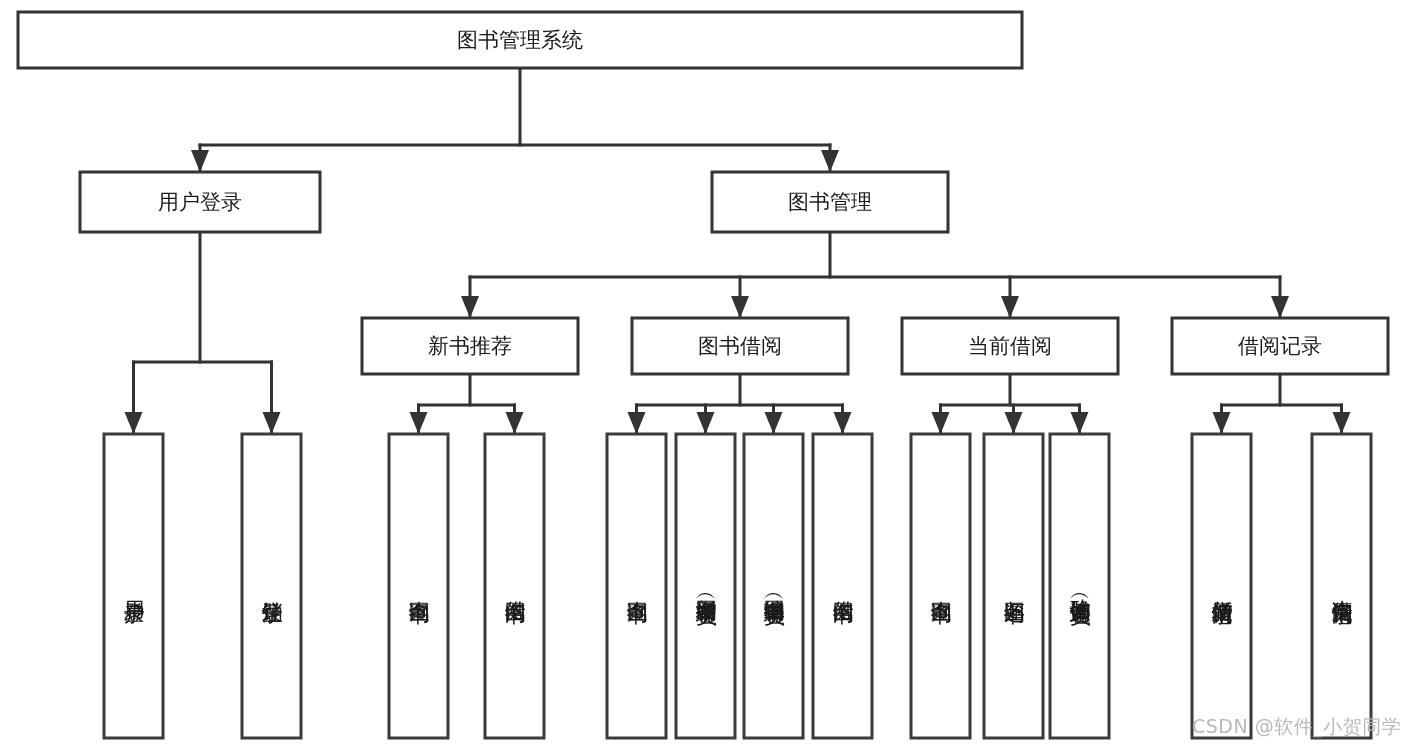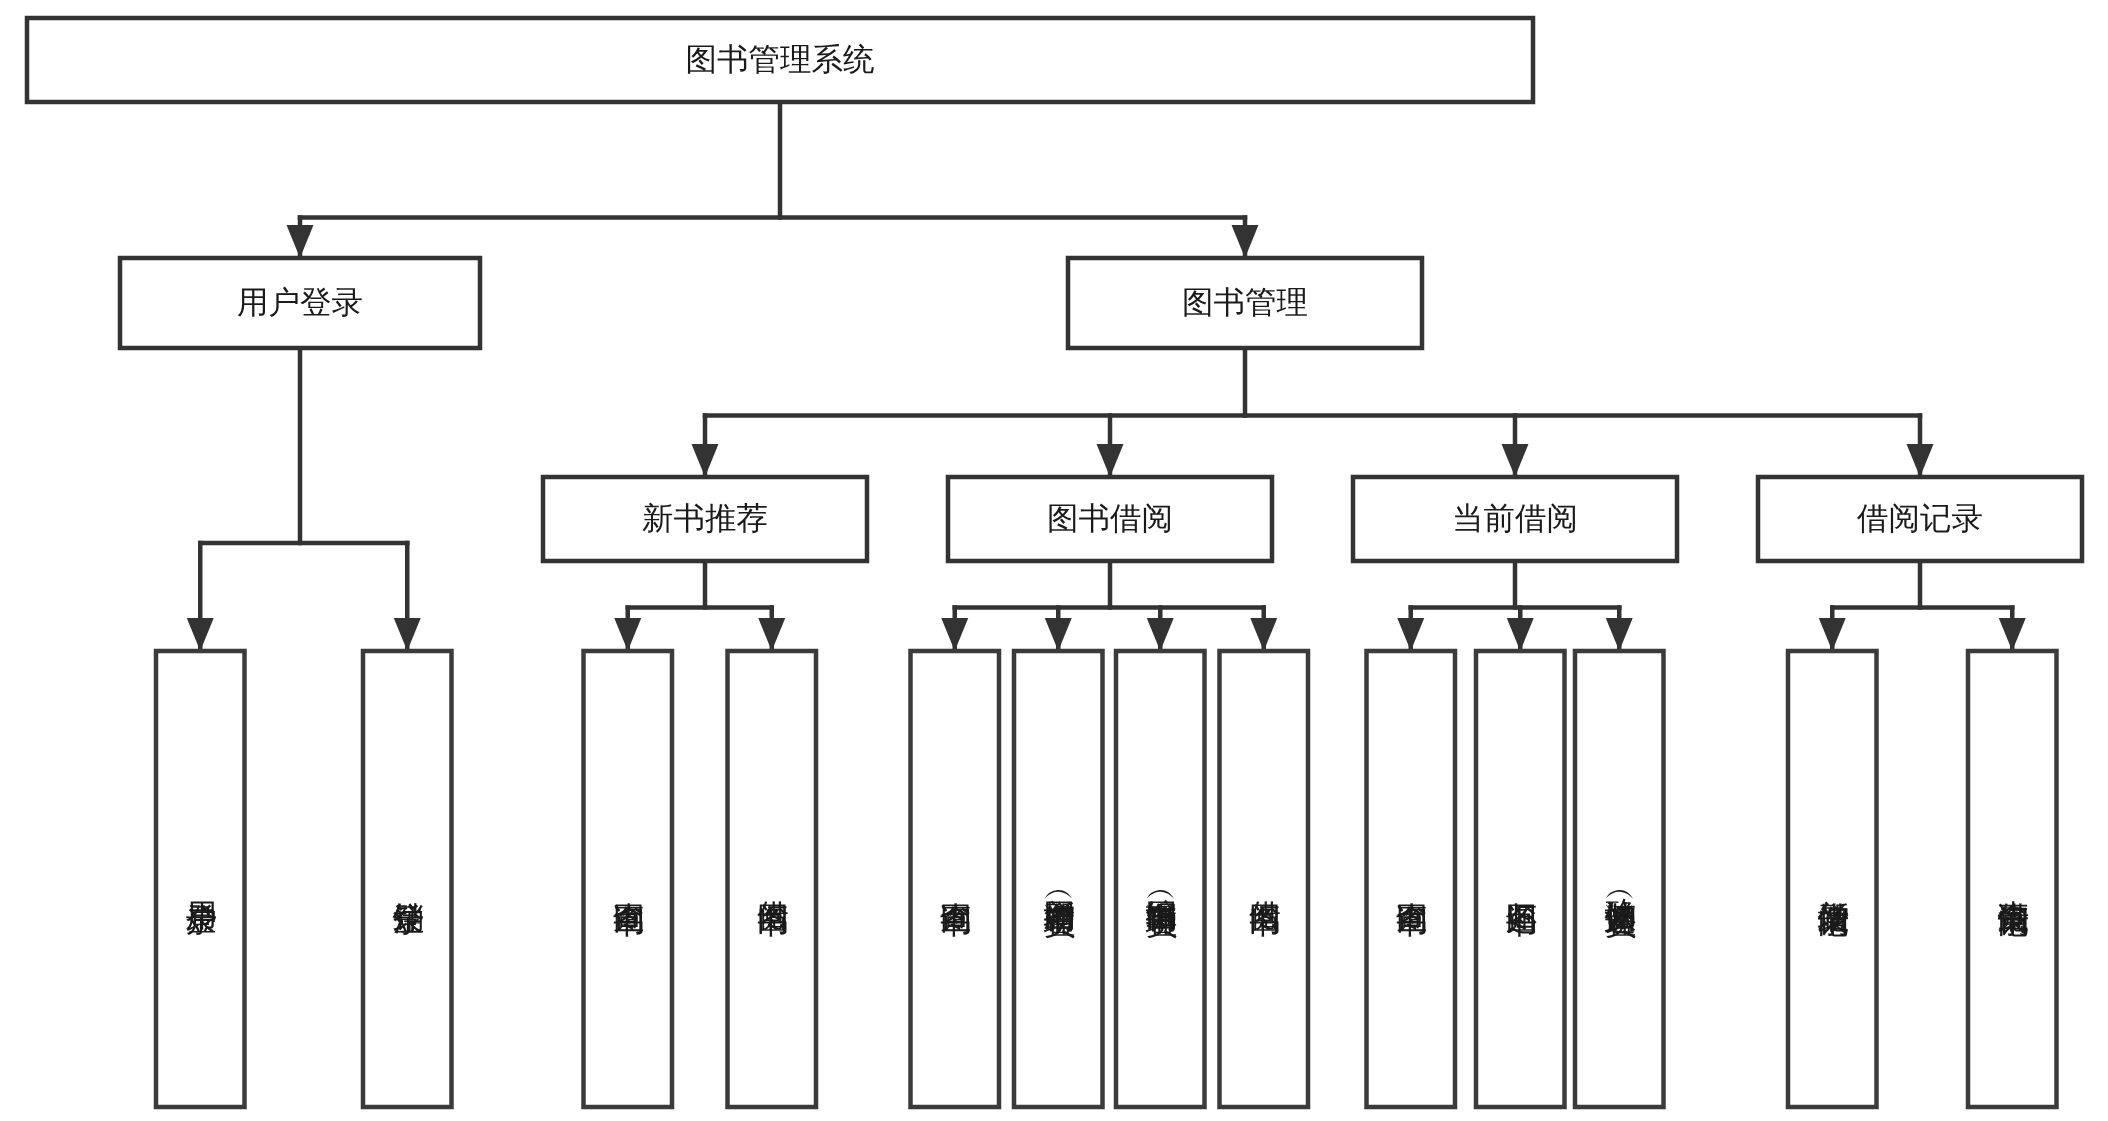--- a/index.html
+++ b/index.html
@@ -178,14 +178,15 @@
       <div class="label-v" style="left: 676px; top: 434px; width: 59px; height: 304px;">新增图书（管理员）</div>
       <div class="label-v" style="left: 744px; top: 434px; width: 59px; height: 304px;">编辑图书（管理员）</div>
       <div class="label-v" style="left: 813px; top: 434px; width: 59px; height: 304px;">借阅图书</div>
       <div class="label-v" style="left: 911px; top: 434px; width: 59px; height: 304px;">查询图书</div>
       <div class="label-v" style="left: 984px; top: 434px; width: 59px; height: 304px;">归还图书</div>
       <div class="label-v" style="left: 1050px; top: 434px; width: 59px; height: 304px;">确认归还（管理员）</div>
       <div class="label-v" style="left: 1192px; top: 434px; width: 59px; height: 304px;">新增借阅记录</div>
       <div class="label-v" style="left: 1312px; top: 434px; width: 59px; height: 304px;">查询借阅记录</div>
     </div>
 
+  <div class="watermark" style="left: 1192px; top: 714px; color: rgb(184, 184, 184);">CSDN @软件_小贺同学</div>
 
 </div>
 
 </body></html>

